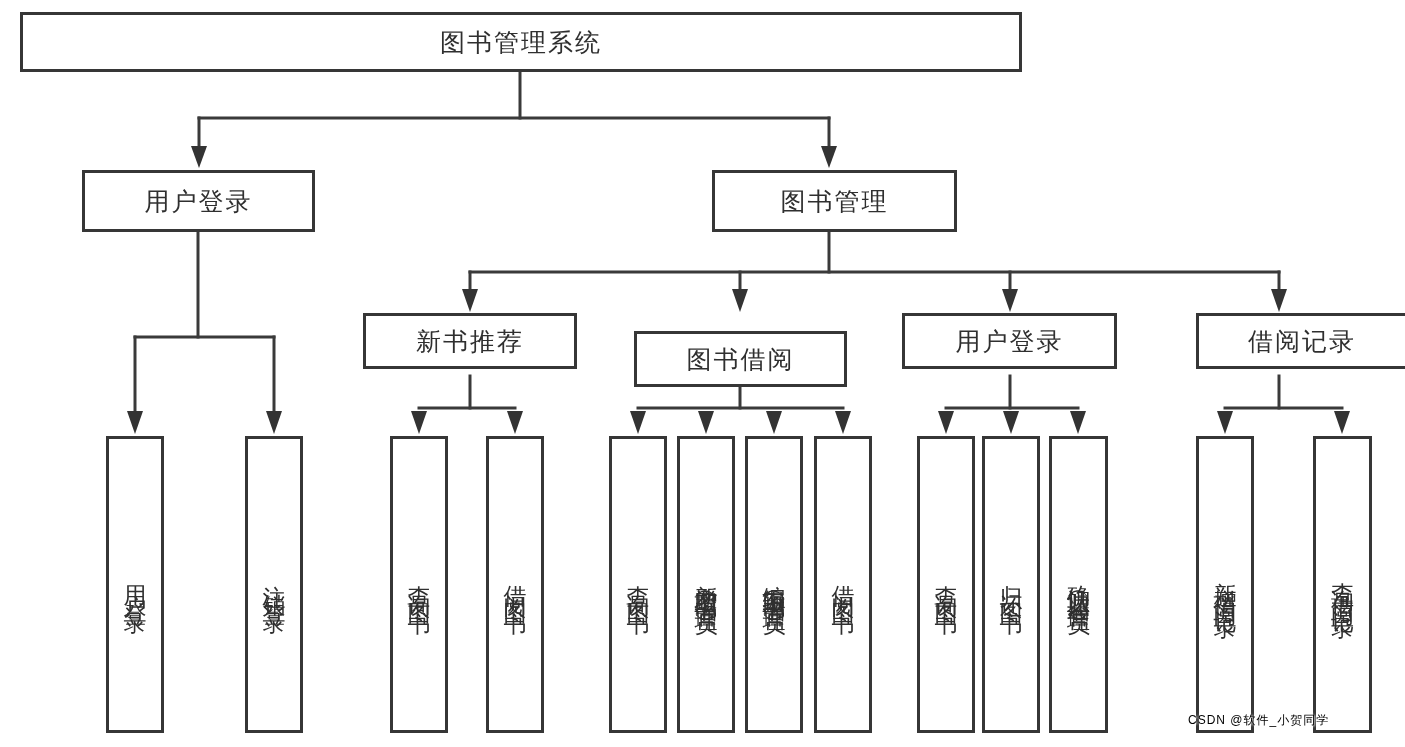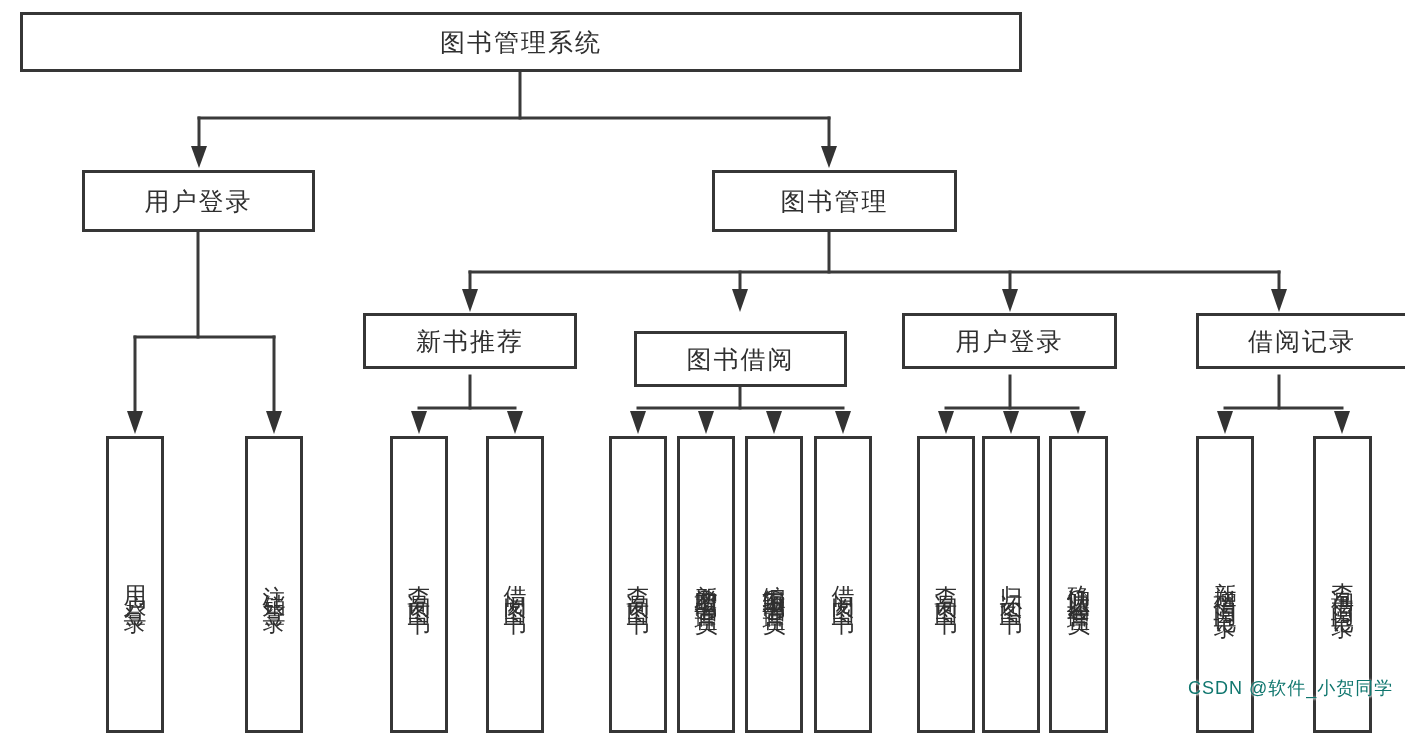--- a/index.html
+++ b/index.html
@@ -71,25 +71,25 @@
   .x814  { left: 814px; }
   .x917  { left: 917px; }
   .x982  { left: 982px; }
   .x1049 { left: 1049px; width: 59px; }
   .x1196 { left: 1196px; }
   .x1313 { left: 1313px; width: 59px; }
 
   #watermark {
     position: absolute;
     left: 1188px;
-    top: 676px;
+    top: 712px;
     z-index: 5;
-    font-size: 18px;
+    font-size: 12px;
     letter-spacing: 1px;
-    color: #0f766e;
+    color: #000000;
     text-shadow: 0 0 3px rgba(255,255,255,0.9), 1px 1px 2px rgba(255,255,255,0.8);
     white-space: nowrap;
   }
 </style>
 </head>
 <body>
 
 <div id="stage">
 
   <svg id="connectors" width="1405" height="747" viewBox="0 0 1405 747">

